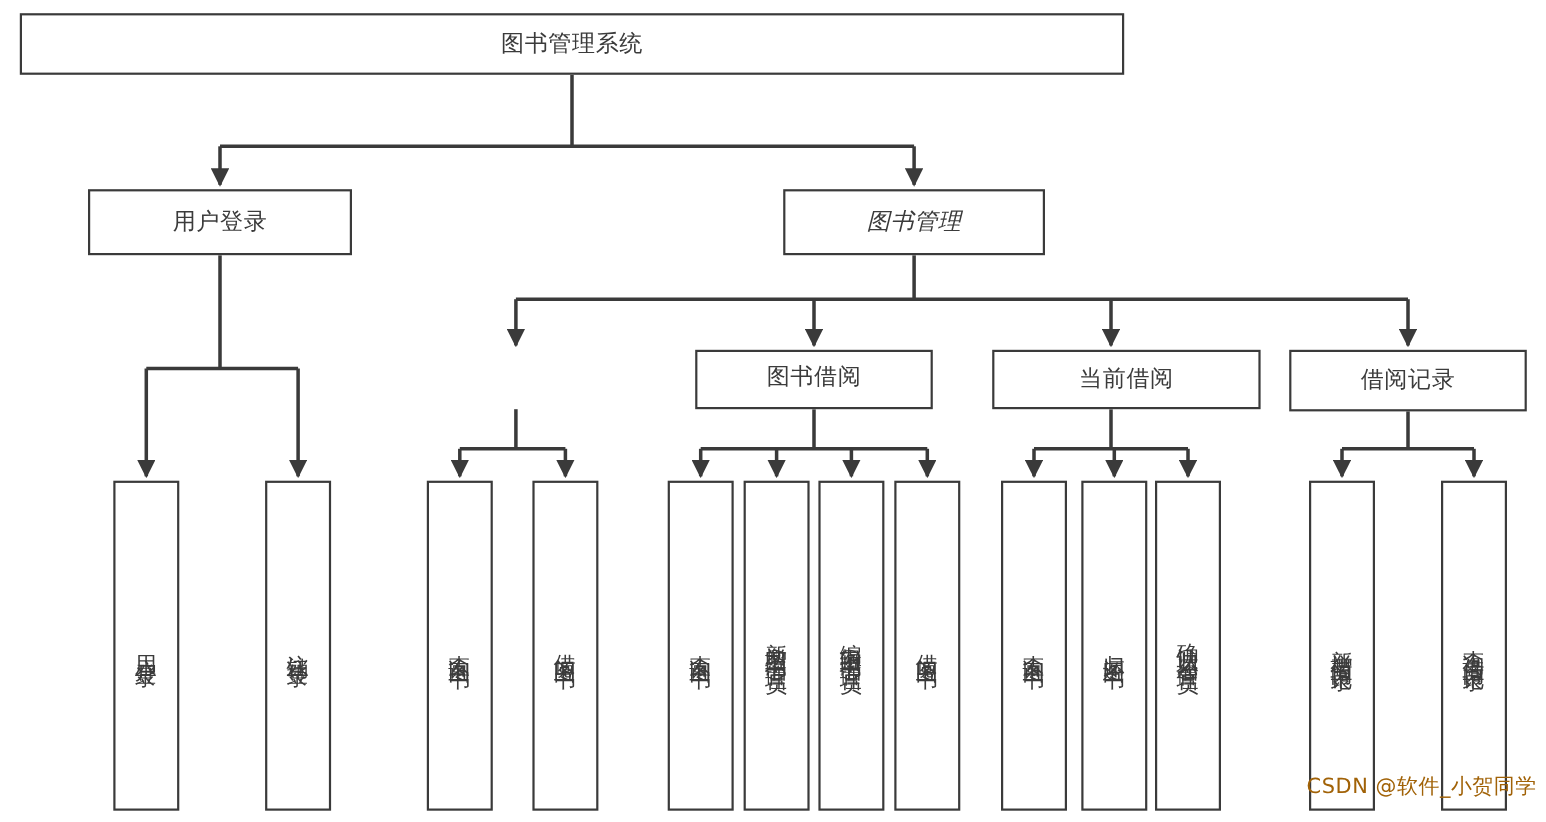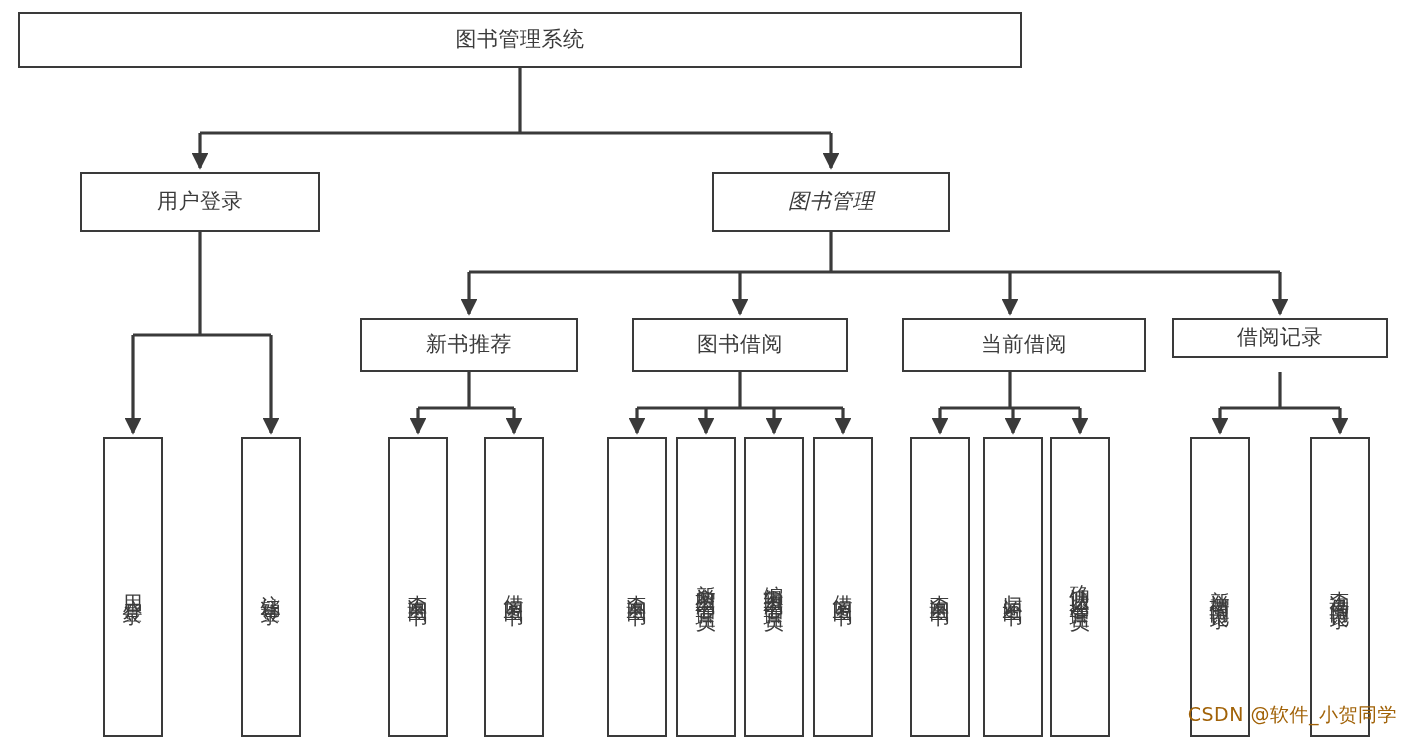--- a/index.html
+++ b/index.html
@@ -124,30 +124,27 @@
     <span class="lbl">图书管理系统</span>
   </div>
 
   <div class="node h" style="left: 80px; top: 172px; width: 240px; height: 60px;">
     <span class="lbl">用户登录</span>
   </div>
   <div class="node h" style="left: 712px; top: 172px; width: 238px; height: 60px; font-style: italic;">
     <span class="lbl">图书管理</span>
   </div>
 
-  <div class="node h" style="left: 360px; top: 318px; width: 218px; height: 54px;">
-    <span class="lbl">新书推荐</span>
-  </div>
-  <div class="node h" style="left: 632px; top: 318px; width: 216px; height: 54px;">
+  <div class="node h" style="left: 632px; top: 318px; width: 216px; height: 54px; font-family: Liberation Mono, monospace;">
     <span class="lbl">图书借阅</span>
   </div>
   <div class="node h" style="left: 902px; top: 318px; width: 244px; height: 54px;">
     <span class="lbl">当前借阅</span>
   </div>
-  <div class="node h" style="left: 1172px; top: 318px; width: 216px; height: 40px;">
+  <div class="node h" style="left: 1172px; top: 318px; width: 216px; height: 56px;">
     <span class="lbl">借阅记录</span>
   </div>
 
   <div class="node v" style="left: 103px; top: 437px; width: 60px; height: 300px;">
     <span class="lbl">用户登录</span>
   </div>
   <div class="node v" style="left: 241px; top: 437px; width: 60px; height: 300px;">
     <span class="lbl">注销登录</span>
   </div>
   <div class="node v" style="left: 388px; top: 437px; width: 60px; height: 300px;">

